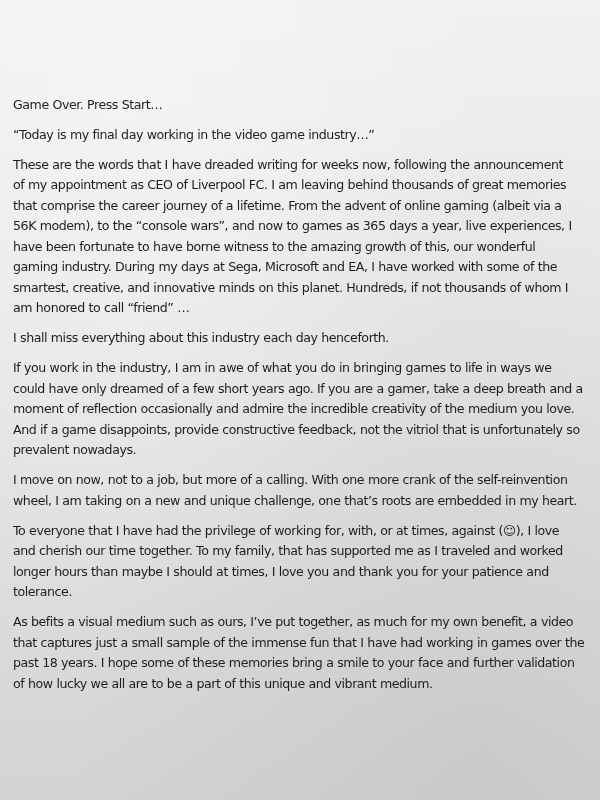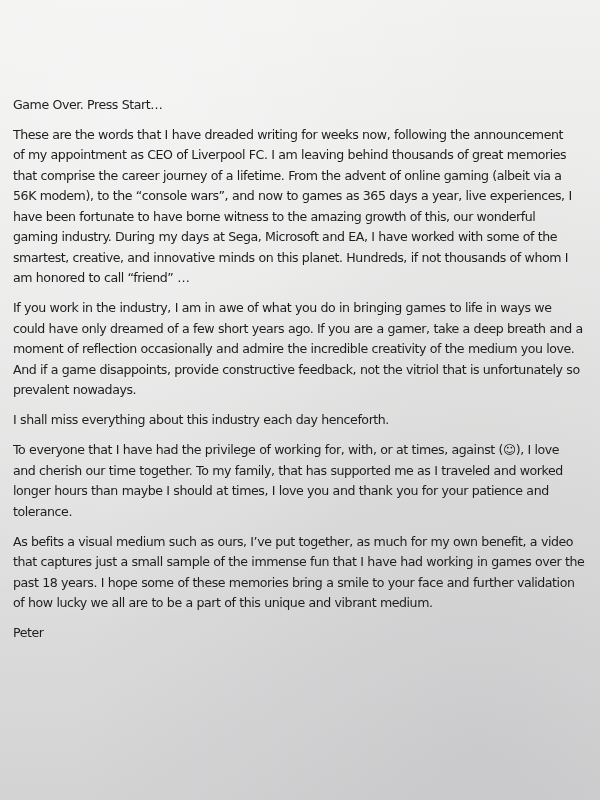--- a/index.html
+++ b/index.html
@@ -41,36 +41,38 @@
     .letter p.title { margin-bottom: 9px; }
     .letter p.sign-off { margin-top: 0; }
   </style>
 </head>
 <body>
 
 <div class="paper-shade"></div>
 
 <div class="letter">
   <p class="title">Game Over. Press Start…</p>
+  <p>“Today is my final day working in the video game industry…”</p>
   <p>These are the words that I have dreaded writing for weeks now, following the announcement
 of my appointment as CEO of Liverpool FC. I am leaving behind thousands of great memories
 that comprise the career journey of a lifetime. From the advent of online gaming (albeit via a
 56K modem), to the “console wars”, and now to games as 365 days a year, live experiences, I
 have been fortunate to have borne witness to the amazing growth of this, our wonderful
 gaming industry. During my days at Sega, Microsoft and EA, I have worked with some of the
 smartest, creative, and innovative minds on this planet. Hundreds, if not thousands of whom I
 am honored to call “friend” …</p>
+  <p>I shall miss everything about this industry each day henceforth.</p>
   <p>If you work in the industry, I am in awe of what you do in bringing games to life in ways we
 could have only dreamed of a few short years ago. If you are a gamer, take a deep breath and a
 moment of reflection occasionally and admire the incredible creativity of the medium you love.
 And if a game disappoints, provide constructive feedback, not the vitriol that is unfortunately so
 prevalent nowadays.</p>
-  <p>I shall miss everything about this industry each day henceforth.</p>
+  <p>I move on now, not to a job, but more of a calling. With one more crank of the self-reinvention
+wheel, I am taking on a new and unique challenge, one that’s roots are embedded in my heart.</p>
   <p>To everyone that I have had the privilege of working for, with, or at times, against (☺), I love
 and cherish our time together. To my family, that has supported me as I traveled and worked
 longer hours than maybe I should at times, I love you and thank you for your patience and
 tolerance.</p>
   <p>As befits a visual medium such as ours, I’ve put together, as much for my own benefit, a video
 that captures just a small sample of the immense fun that I have had working in games over the
 past 18 years. I hope some of these memories bring a smile to your face and further validation
 of how lucky we all are to be a part of this unique and vibrant medium.</p>
-  <p class="sign-off">Peter</p>
 </div>
 
 </body></html>

